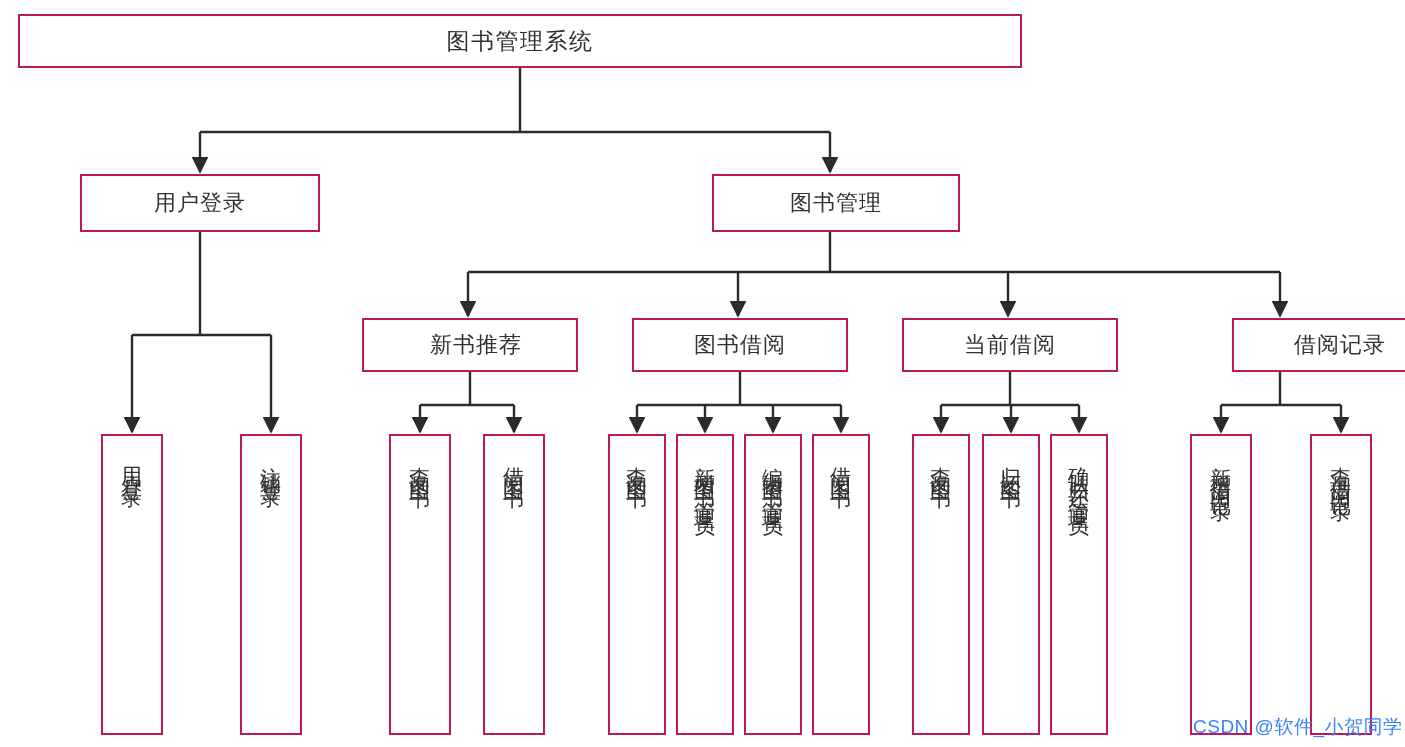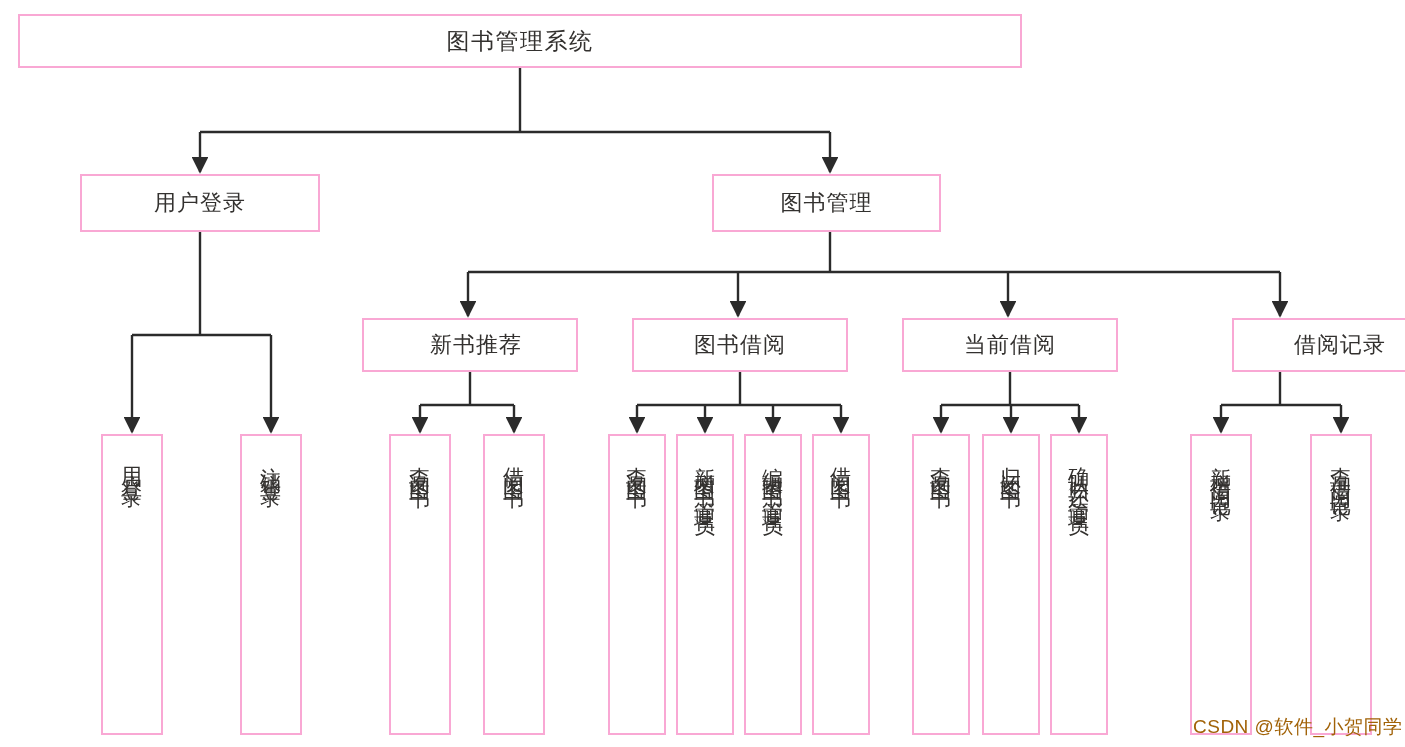--- a/index.html
+++ b/index.html
@@ -21,21 +21,21 @@
     position: absolute;
     left: 0;
     top: 0;
     width: 1405px;
     height: 747px;
   }
   .node {
     position: absolute;
     box-sizing: border-box;
     background: #ffffff;
-    border: 2px solid #f9a8d4;
+    border: 2px solid #be185d;
     display: flex;
     align-items: center;
     justify-content: center;
     color: #33312f;
     line-height: 1.0;
   }
   .node.horiz {
     font-size: 22px;
     letter-spacing: 1px;
   }
@@ -51,21 +51,21 @@
   }
   .vtext {
     writing-mode: vertical-rl;
     text-orientation: upright;
     letter-spacing: 7px;
     line-height: 1;
     white-space: nowrap;
   }
   .watermark {
     position: absolute;
-    color: #a16207;
+    color: #3b82f6;
     font-size: 19px;
     letter-spacing: 0.5px;
     white-space: nowrap;
     pointer-events: none;
   }
 </style>
 </head>
 <body>
 
 <div id="canvas">
@@ -120,21 +120,21 @@
     </g>
   </svg>
 
   <div class="node root" style="left: 18px; top: 14px; width: 1004px; height: 54px;">
     <span>图书管理系统</span>
   </div>
 
   <div class="node horiz" style="left: 80px; top: 174px; width: 240px; height: 58px;">
     <span>用户登录</span>
   </div>
-  <div class="node horiz" style="left: 712px; top: 174px; width: 229px; height: 58px;">
+  <div class="node horiz" style="left: 712px; top: 174px; width: 248px; height: 58px;">
     <span>图书管理</span>
   </div>
 
   <div class="node leaf" style="left: 101px; top: 434px; width: 62px; height: 301px;">
     <span class="vtext">用户登录</span>
   </div>
   <div class="node leaf" style="left: 240px; top: 434px; width: 62px; height: 301px;">
     <span class="vtext">注销登录</span>
   </div>
 

